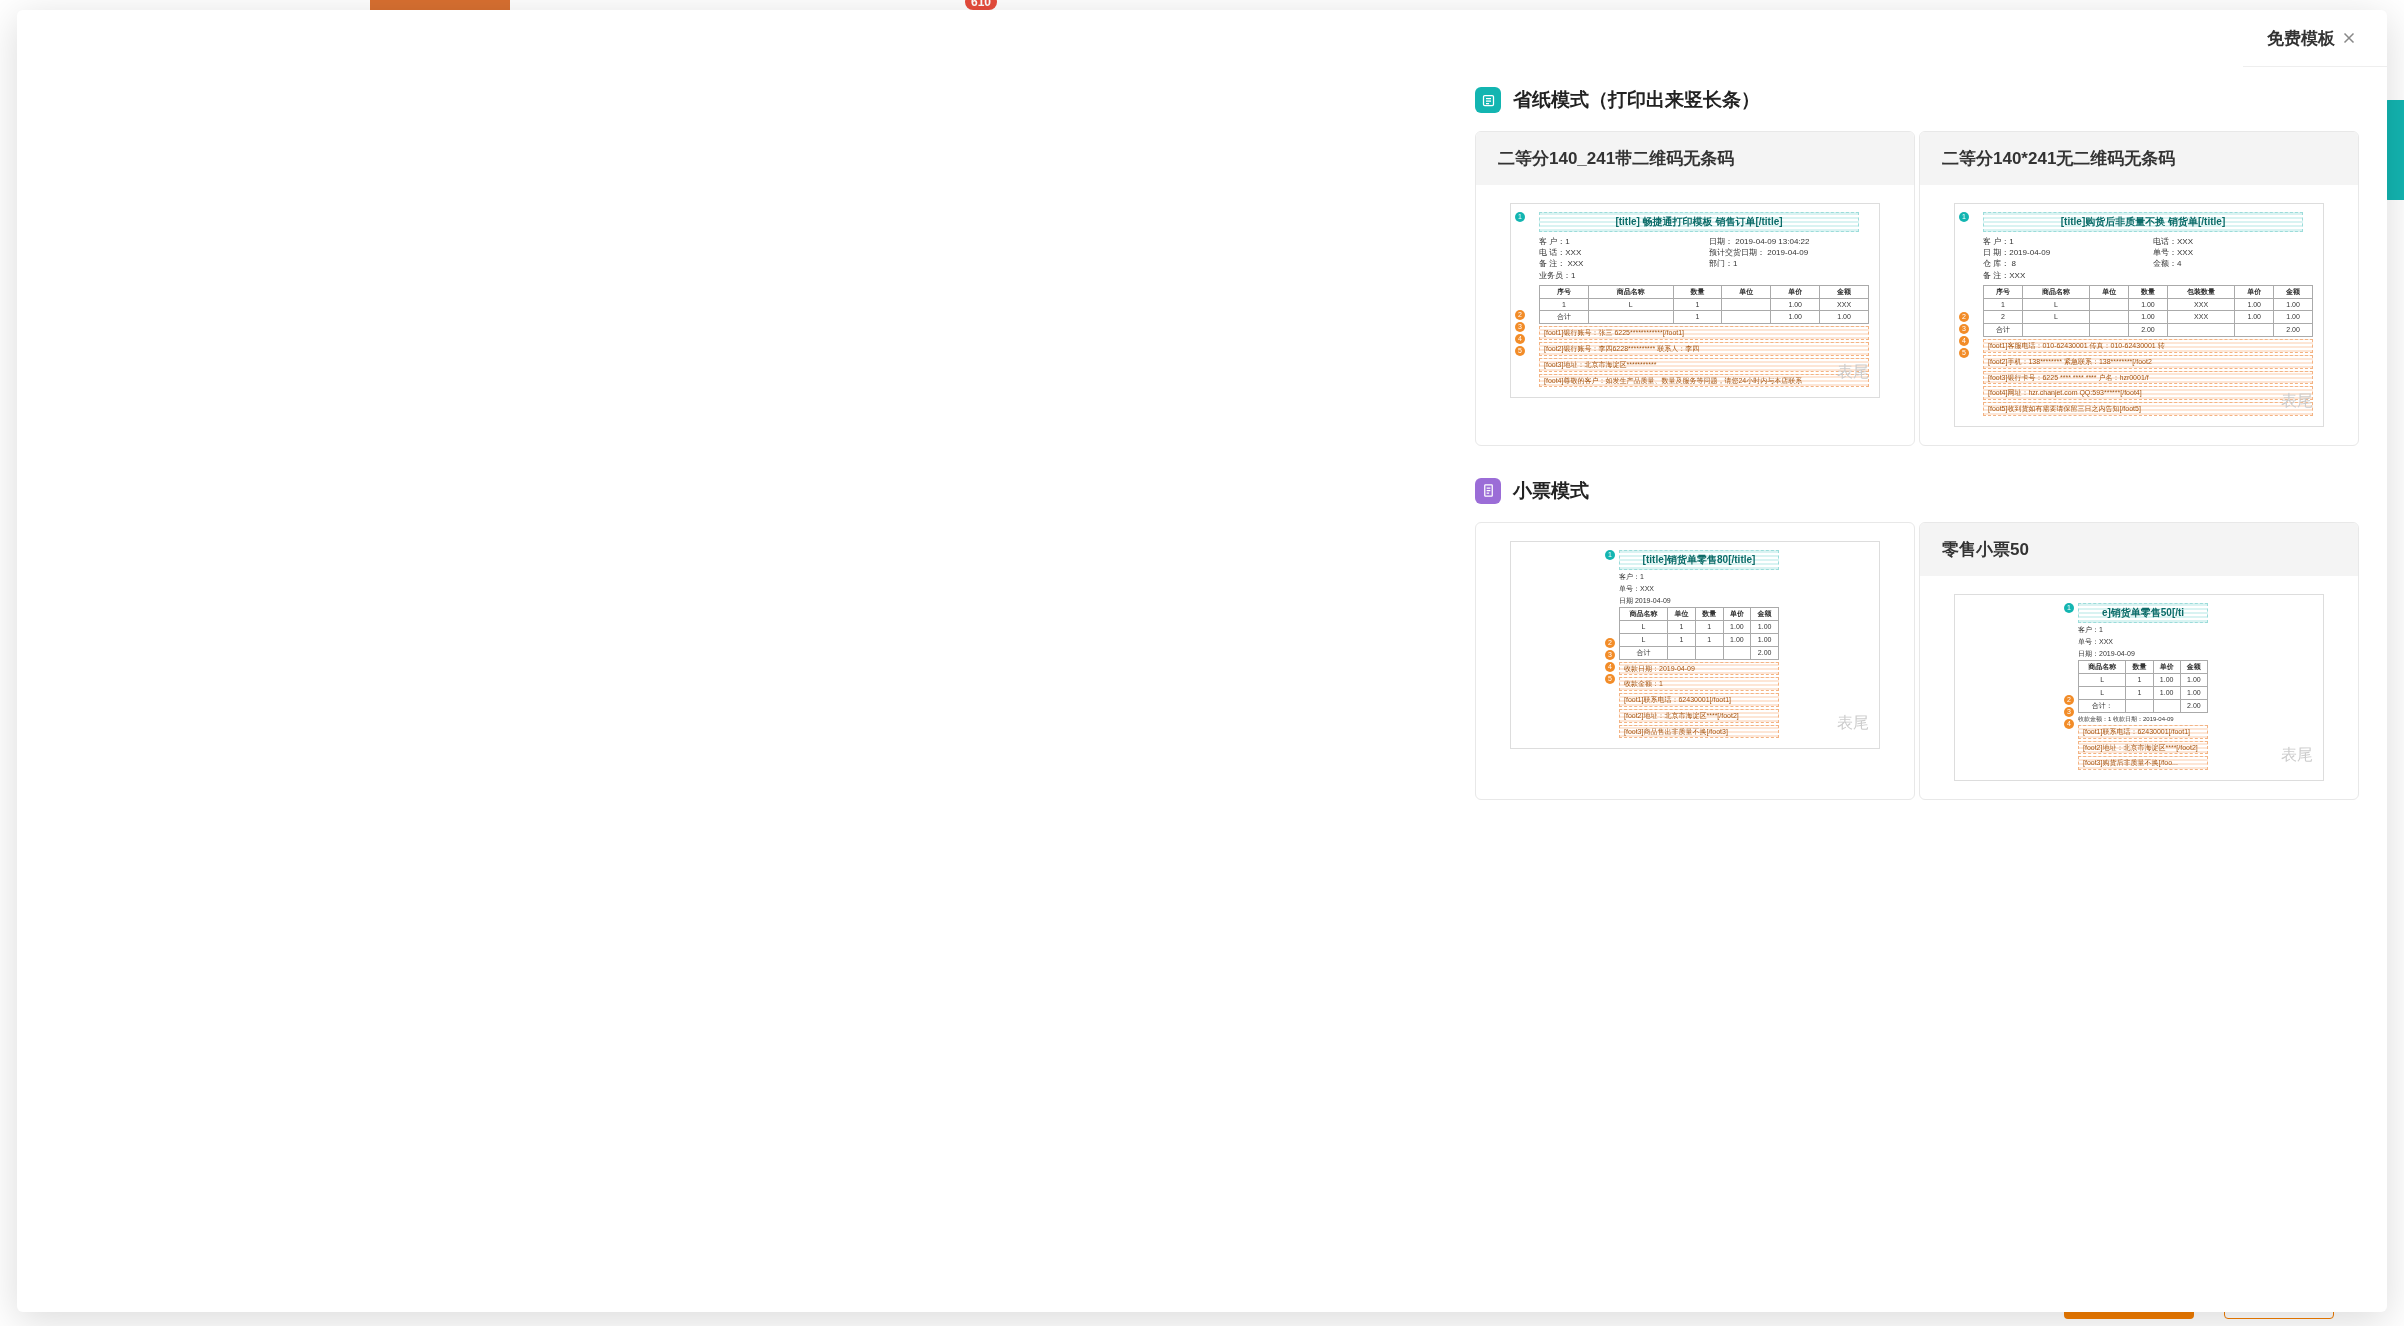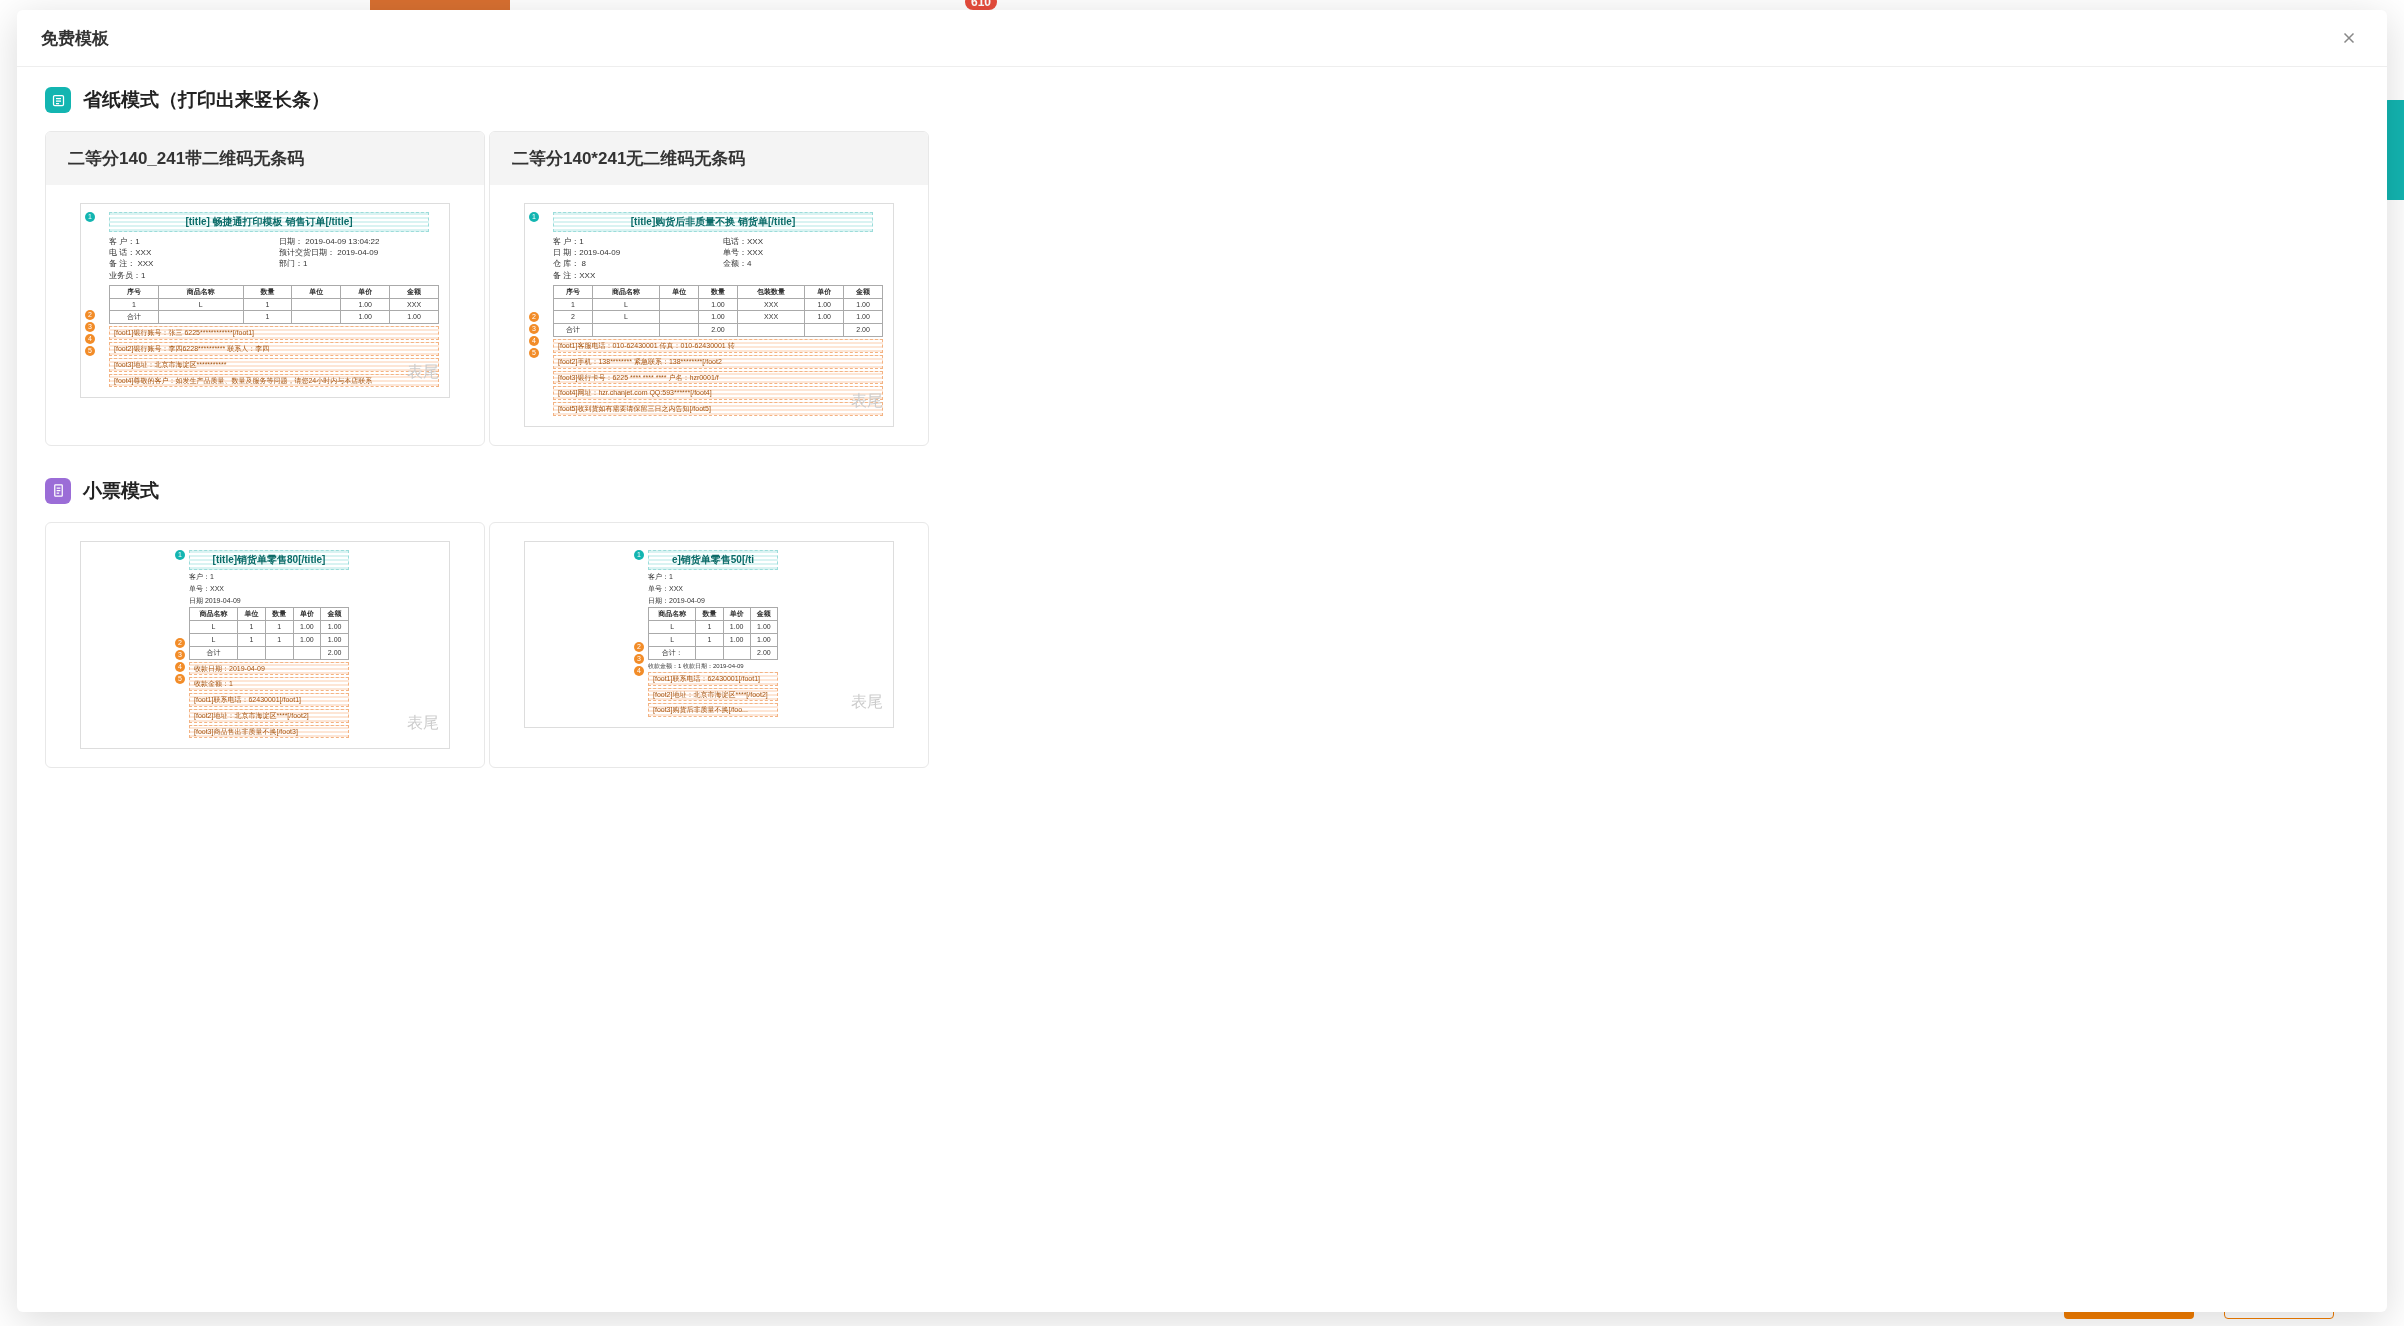--- a/index.html
+++ b/index.html
@@ -22,20 +22,21 @@
   
   .modal-backdrop { position: fixed; inset: 0; background: rgba(0,0,0,0); }
   .modal {
     position: fixed;
     top: 10px; left: 17px; right: 17px; bottom: 14px;
     background: #ffffff;
     border-radius: 6px;
     box-shadow: 0 8px 40px rgba(0,0,0,0.15);
     display: flex; flex-direction: column;
     overflow: hidden;
+    align-items: flex-end;
   }
   .modal-header {
     padding: 14px 24px;
     display: flex; align-items: center; justify-content: space-between;
     border-bottom: 1px solid #eee;
   }
   .modal-title { font-size: 17px; font-weight: 600; color: #333; }
   .close-btn { width: 28px; height: 28px; display:flex; align-items:center; justify-content:center; cursor:pointer; color:#888; border-radius:4px;}
   .close-btn svg{ width:18px; height:18px; stroke:#888; stroke-width:2;}
 
@@ -373,20 +374,21 @@
                 <span class="num orange" style="top:124px">5</span>
                 <div class="foot">[foot2]地址：北京市海淀区****[/foot2]</div>
                 <div class="foot">[foot3]商品售出非质量不换[/foot3]</div>
               </div>
               <div class="watermark">表尾</div>
             </div>
           </div>
         </div>
 
         <div class="card">
+          <div class="card-title">零售小票50</div>
           <div class="card-body">
             <div class="tpl receipt narrow">
               <div class="inner">
                 <span class="num" style="top:0">1</span>
                 <div class="stripe">e]销货单零售50[/ti</div>
                 <div class="kv-row">客户：1</div>
                 <div class="kv-row">单号：XXX</div>
                 <div class="kv-row">日期：2019-04-09</div>
                 <table>
                   <tbody>

